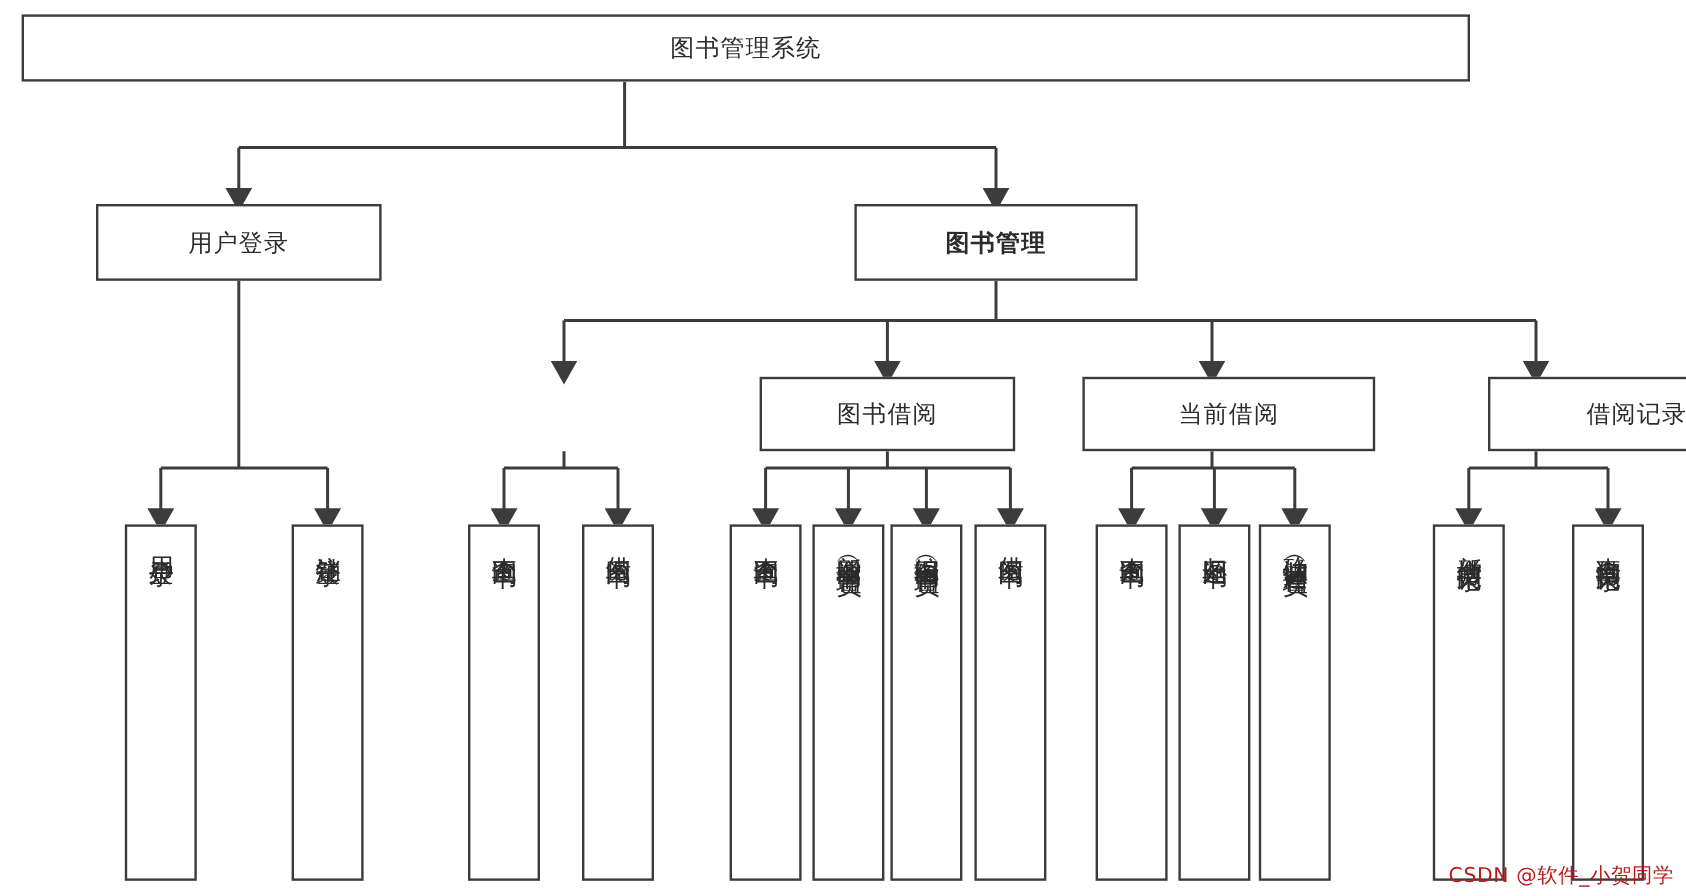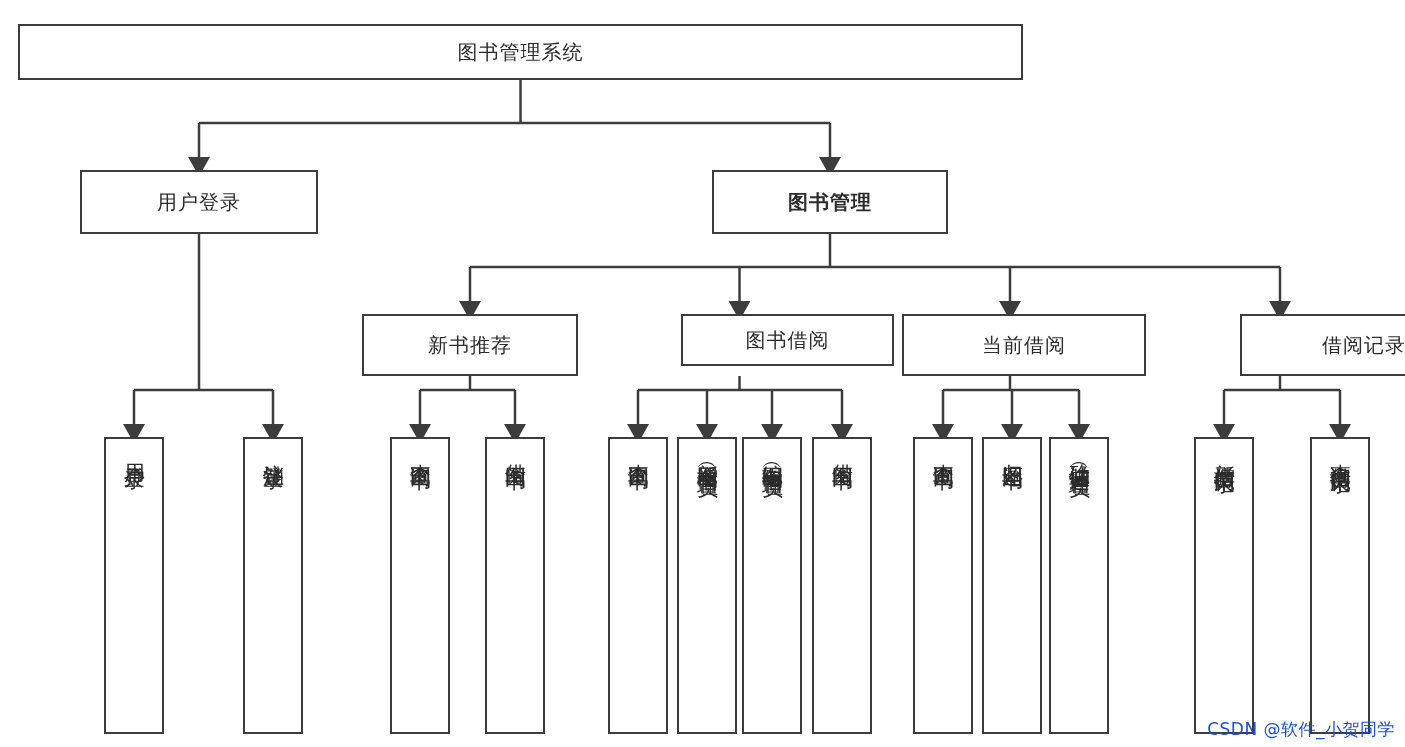--- a/index.html
+++ b/index.html
@@ -55,21 +55,21 @@
     font-size: 21px;
     line-height: 1.18;
     letter-spacing: 2px;
     white-space: nowrap;
   }
   .watermark {
     position: absolute;
     right: 10px;
     bottom: 6px;
     font-size: 17px;
-    color: #1d4ed8;
+    color: #b91c1c;
     letter-spacing: 0.5px;
     z-index: 5;
     white-space: nowrap;
   }
 </style>
 </head>
 <body>
 
 <div id="diagram-root">
 
@@ -109,35 +109,32 @@
         <line x1="943" y1="390" x2="943" y2="426" marker-end="url(#arrowhead)"></line>
         <line x1="1012" y1="390" x2="1012" y2="426" marker-end="url(#arrowhead)"></line>
         <line x1="1079" y1="390" x2="1079" y2="426" marker-end="url(#arrowhead)"></line>
         <line x1="1280" y1="376" x2="1280" y2="390"></line>
         <line x1="1224" y1="390" x2="1340" y2="390"></line>
         <line x1="1224" y1="390" x2="1224" y2="426" marker-end="url(#arrowhead)"></line>
         <line x1="1340" y1="390" x2="1340" y2="426" marker-end="url(#arrowhead)"></line>
       </g>
   </svg>
 
-  <div class="node root-node" style="left: 18px; top: 24px; width: 1005px; height: 56px;">
+  <div class="node root-node" style="left: 18px; top: 12px; width: 1207px; height: 56px;">
     <span class="node-label">图书管理系统</span>
   </div>
 
   <div class="node level2" style="left: 80px; top: 170px; width: 238px; height: 64px;">
     <span class="node-label">用户登录</span>
   </div>
   <div class="node level2" style="left: 712px; top: 170px; width: 236px; height: 64px; font-weight: bold;">
     <span class="node-label">图书管理</span>
   </div>
 
-  <div class="node level3" style="left: 362px; top: 314px; width: 216px; height: 62px;">
-    <span class="node-label">新书推荐</span>
-  </div>
-  <div class="node level3" style="left: 633px; top: 314px; width: 213px; height: 52px; margin-left: 48px;">
+  <div class="node level3" style="left: 633px; top: 314px; width: 213px; height: 62px;">
     <span class="node-label">图书借阅</span>
   </div>
   <div class="node level3" style="left: 902px; top: 314px; width: 244px; height: 62px;">
     <span class="node-label">当前借阅</span>
   </div>
   <div class="node level3" style="left: 1240px; top: 314px; width: 248px; height: 62px;">
     <span class="node-label">借阅记录</span>
   </div>
 
   <div class="node leaf" style="left: 104px; top: 437px; width: 60px; height: 297px;">

